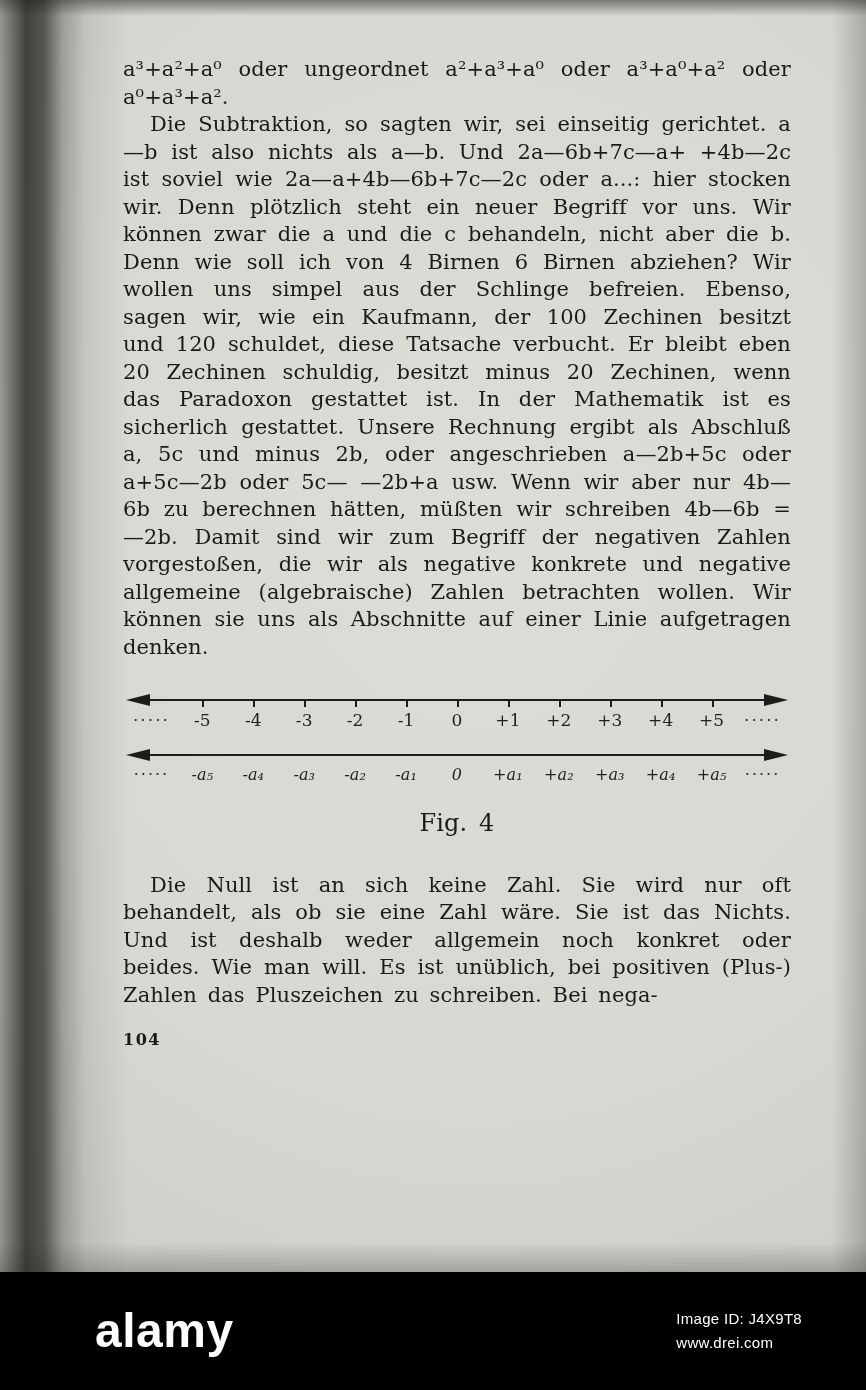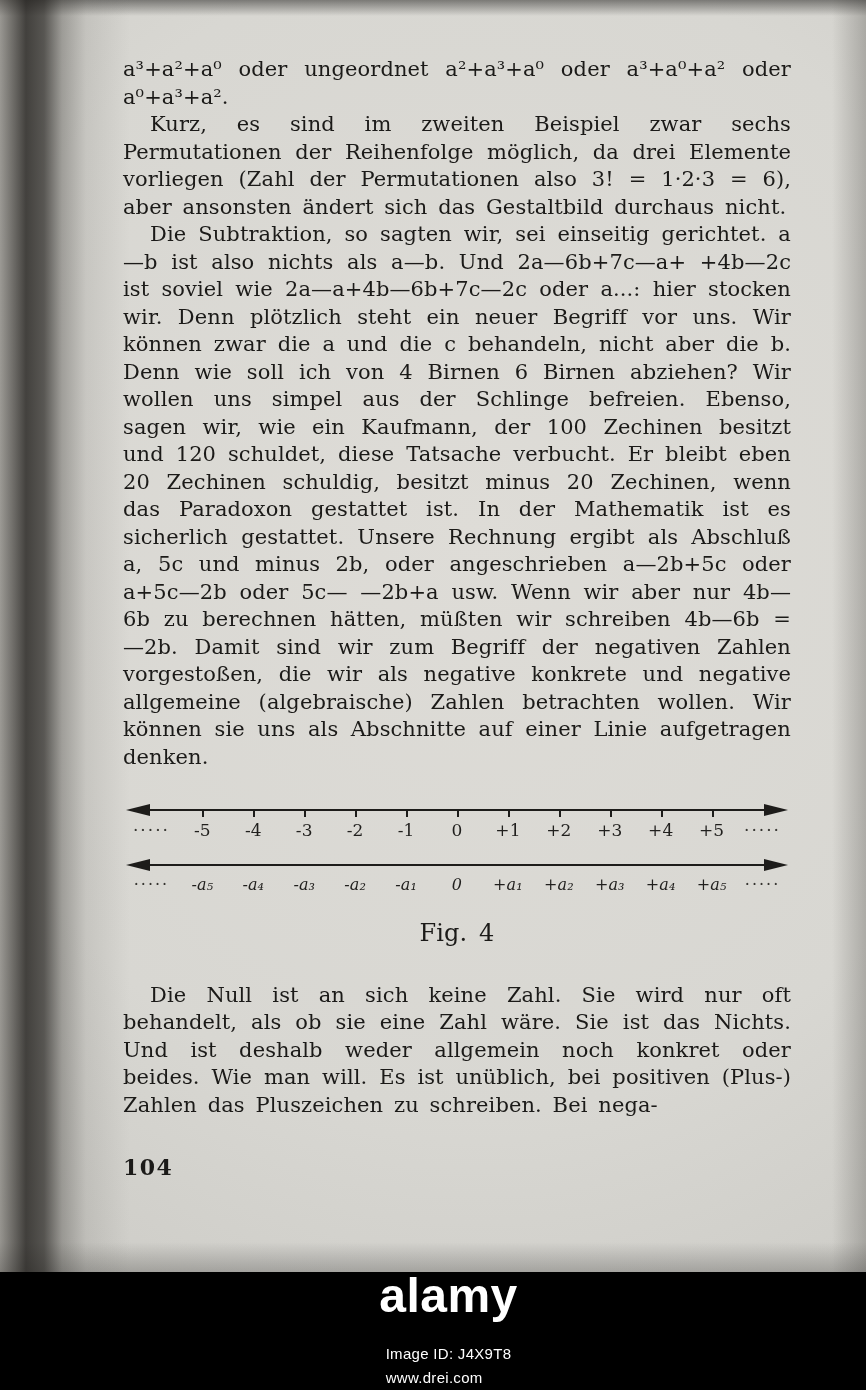--- a/index.html
+++ b/index.html
@@ -55,46 +55,44 @@
   }
   .lbl .tick{
     position:absolute;left:50%;top:-11px;width:2px;height:8px;background:#1d1c1a;
   }
   .lbl.dots{letter-spacing:2px;color:#34332f;}
   .nl2 .lbl{font-style:italic;font-size:16px;}
   .nl2 .lbl.dots{font-style:normal;}
   .caption{text-align:center;margin-top:25px;font-size:24px;text-indent:0;}
 
   .after-block{margin-top:34px;}
-  .pagenum{margin-top:35px;font-weight:bold;font-size:22px;letter-spacing:1.5px;text-align:left;text-indent:0;}
+  .pagenum{margin-top:17px;font-weight:bold;font-size:16px;letter-spacing:1.5px;text-align:left;text-indent:0;}
 
   
   .alamy-bar{
     position:absolute;left:0;bottom:0;width:866px;height:118px;background:#000;
     display:flex;align-items:center;justify-content:space-between;
     padding:0 64px 0 95px;box-sizing:border-box;
     font-family:"Liberation Sans","DejaVu Sans",sans-serif;
-    flex-direction:column;
   }
   .alamy-logo{color:#fff;font-size:48px;font-weight:bold;letter-spacing:0.5px;line-height:1;}
   .bar-right{color:#fff;font-size:15px;line-height:24px;letter-spacing:0.3px;}
 </style>
 </head>
 <body>
 
 <div class="photo">
 
   <div class="scan">
     <div class="gutter"></div>
 
     <div class="text-block">
 
       <div>
           <p class="para">a³+a²+a⁰ oder ungeordnet a²+a³+a⁰ oder a³+a⁰+a² oder a⁰+a³+a².</p>
-          <p class="para indent">Kurz, es sind im zweiten Beispiel zwar sechs Permutationen der Reihenfolge möglich, da drei Elemente vorliegen (Zahl der Permutationen also 3! = 1·2·3 = 6), aber ansonsten ändert sich das Gestaltbild durchaus nicht.</p>
           <p class="para indent">Die Subtraktion, so sagten wir, sei einseitig gerichtet. a—b ist also nichts als a—b. Und 2a—6b+7c—a+ +4b—2c ist soviel wie 2a—a+4b—6b+7c—2c oder a...: hier stocken wir. Denn plötzlich steht ein neuer Begriff vor uns. Wir können zwar die a und die c behandeln, nicht aber die b. Denn wie soll ich von 4 Birnen 6 Birnen abziehen? Wir wollen uns simpel aus der Schlinge befreien. Ebenso, sagen wir, wie ein Kaufmann, der 100 Zechinen besitzt und 120 schuldet, diese Tatsache verbucht. Er bleibt eben 20 Zechinen schuldig, besitzt minus 20 Zechinen, wenn das Paradoxon gestattet ist. In der Mathematik ist es sicherlich gestattet. Unsere Rechnung ergibt als Abschluß a, 5c und minus 2b, oder angeschrieben a—2b+5c oder a+5c—2b oder 5c— —2b+a usw. Wenn wir aber nur 4b—6b zu berechnen hätten, müßten wir schreiben 4b—6b = —2b. Damit sind wir zum Begriff der negativen Zahlen vorgestoßen, die wir als negative konkrete und negative allgemeine (algebraische) Zahlen betrachten wollen. Wir können sie uns als Abschnitte auf einer Linie aufgetragen denken.</p>
         </div>
 
       <figure class="fig">
 
         <div class="numline">
           <div class="axisline"></div>
           <div class="labels">
               <span class="lbl dots"><span>·····</span></span>
               <span class="lbl"><span class="tick"></span><span>-5</span></span>

